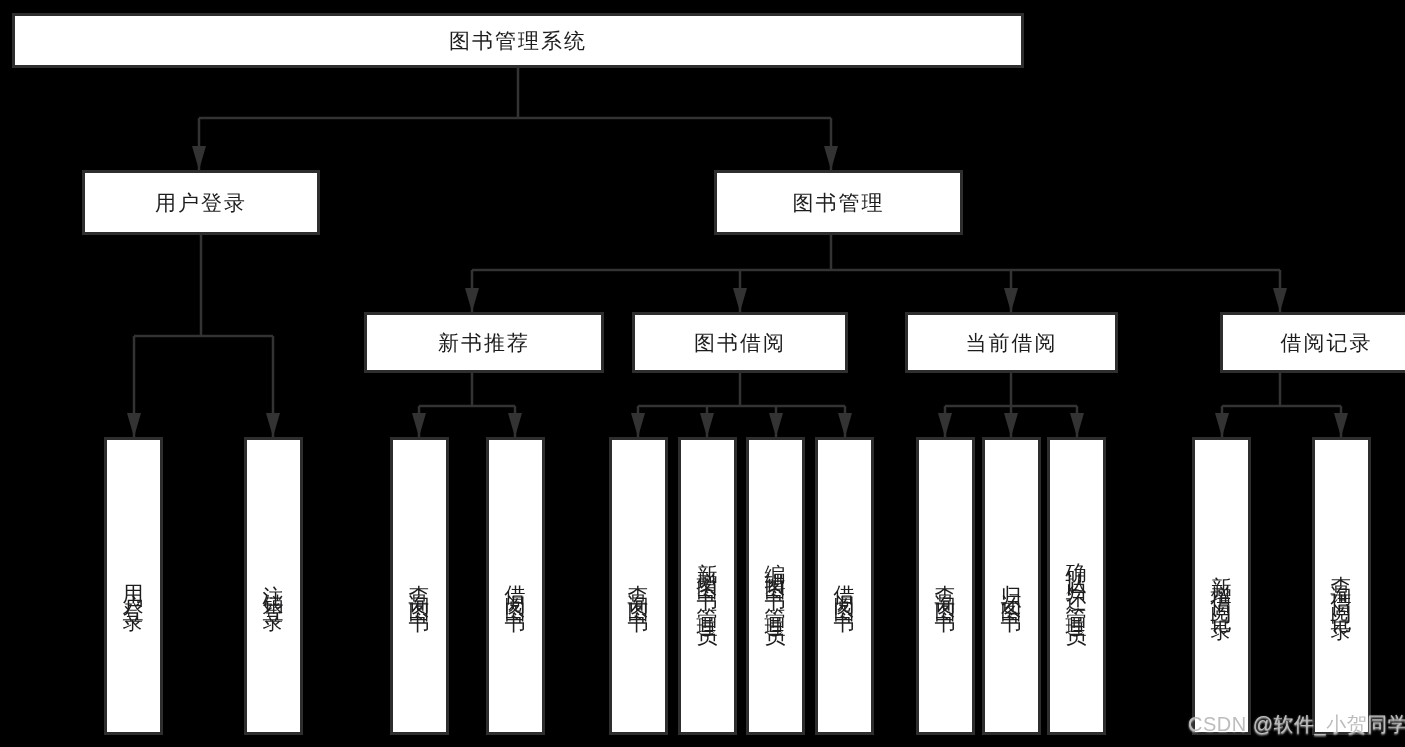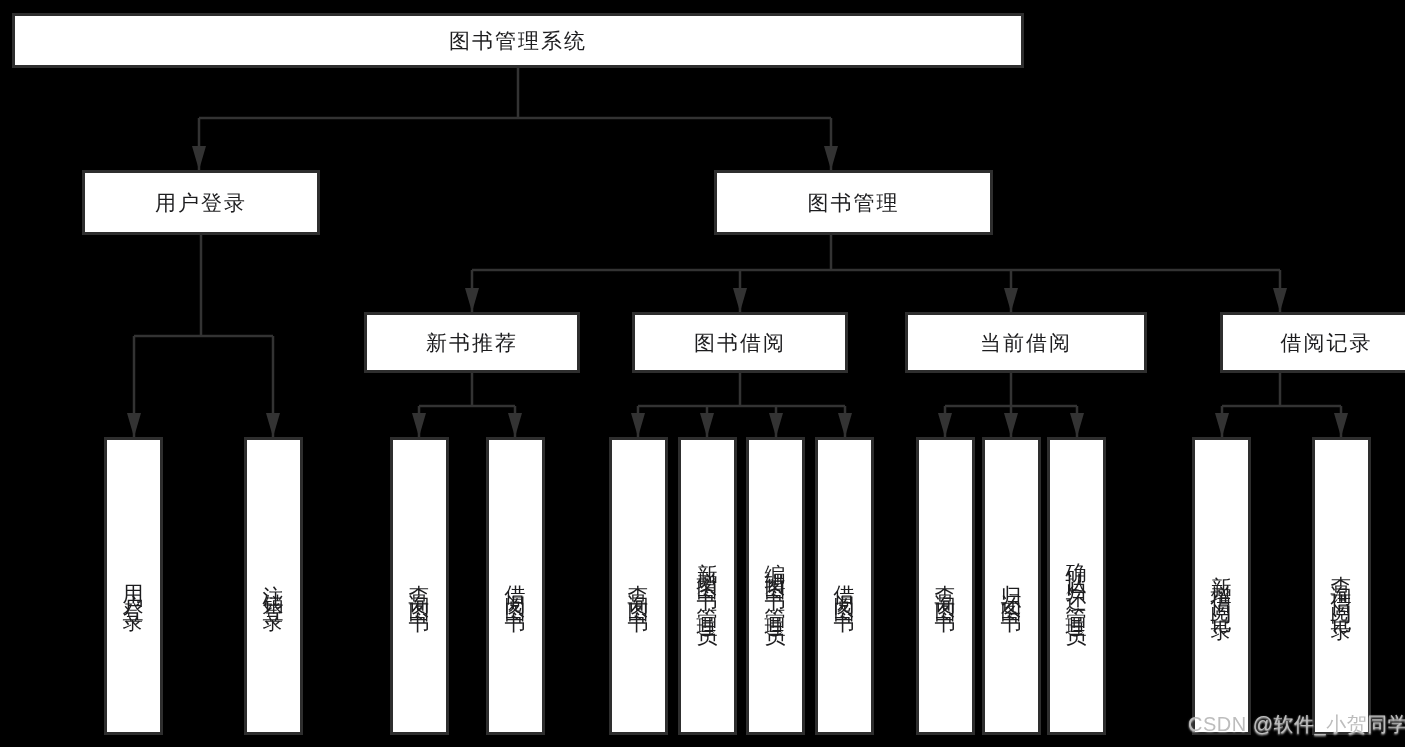--- a/index.html
+++ b/index.html
@@ -37,25 +37,25 @@
     text-orientation: mixed;
     font-size: 21px;
     letter-spacing: 9px;
     line-height: 1;
     white-space: nowrap;
   }
   
   .n-root      { left: 12px;   top: 13px;  width: 1012px; height: 55px; }
   
   .n-userlogin { left: 82px;   top: 170px; width: 238px;  height: 65px; }
-  .n-bookmgmt  { left: 714px;  top: 170px; width: 279px;  height: 65px; }
+  .n-bookmgmt  { left: 714px;  top: 170px; width: 249px;  height: 65px; }
   
-  .n-newrec    { left: 364px;  top: 312px; width: 216px;  height: 61px; }
+  .n-newrec    { left: 364px;  top: 312px; width: 240px;  height: 61px; }
   .n-borrow    { left: 632px;  top: 312px; width: 216px;  height: 61px; }
-  .n-current   { left: 905px;  top: 312px; width: 242px;  height: 61px; }
+  .n-current   { left: 905px;  top: 312px; width: 213px;  height: 61px; }
   .n-record    { left: 1220px; top: 312px; width: 213px;  height: 61px; }
   
   .leaf { top: 437px; width: 59px; height: 298px; }
   .n-a1 { left: 104px; }  .n-a2 { left: 244px; }
   .n-b1 { left: 390px; }  .n-b2 { left: 486px; }
   .n-c1 { left: 609px; }  .n-c2 { left: 678px; }  .n-c3 { left: 746px; }  .n-c4 { left: 815px; }
   .n-d1 { left: 916px; }  .n-d2 { left: 982px; }  .n-d3 { left: 1047px; }
   .n-e1 { left: 1192px; } .n-e2 { left: 1312px; }
   .watermark {
     position: absolute;

